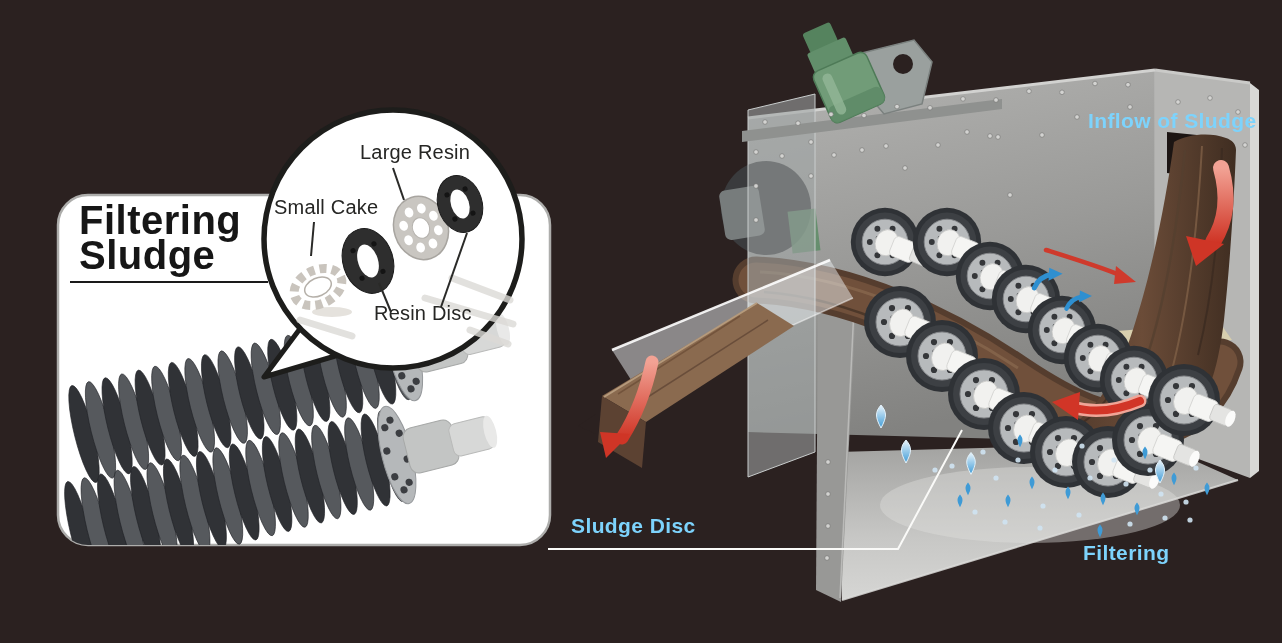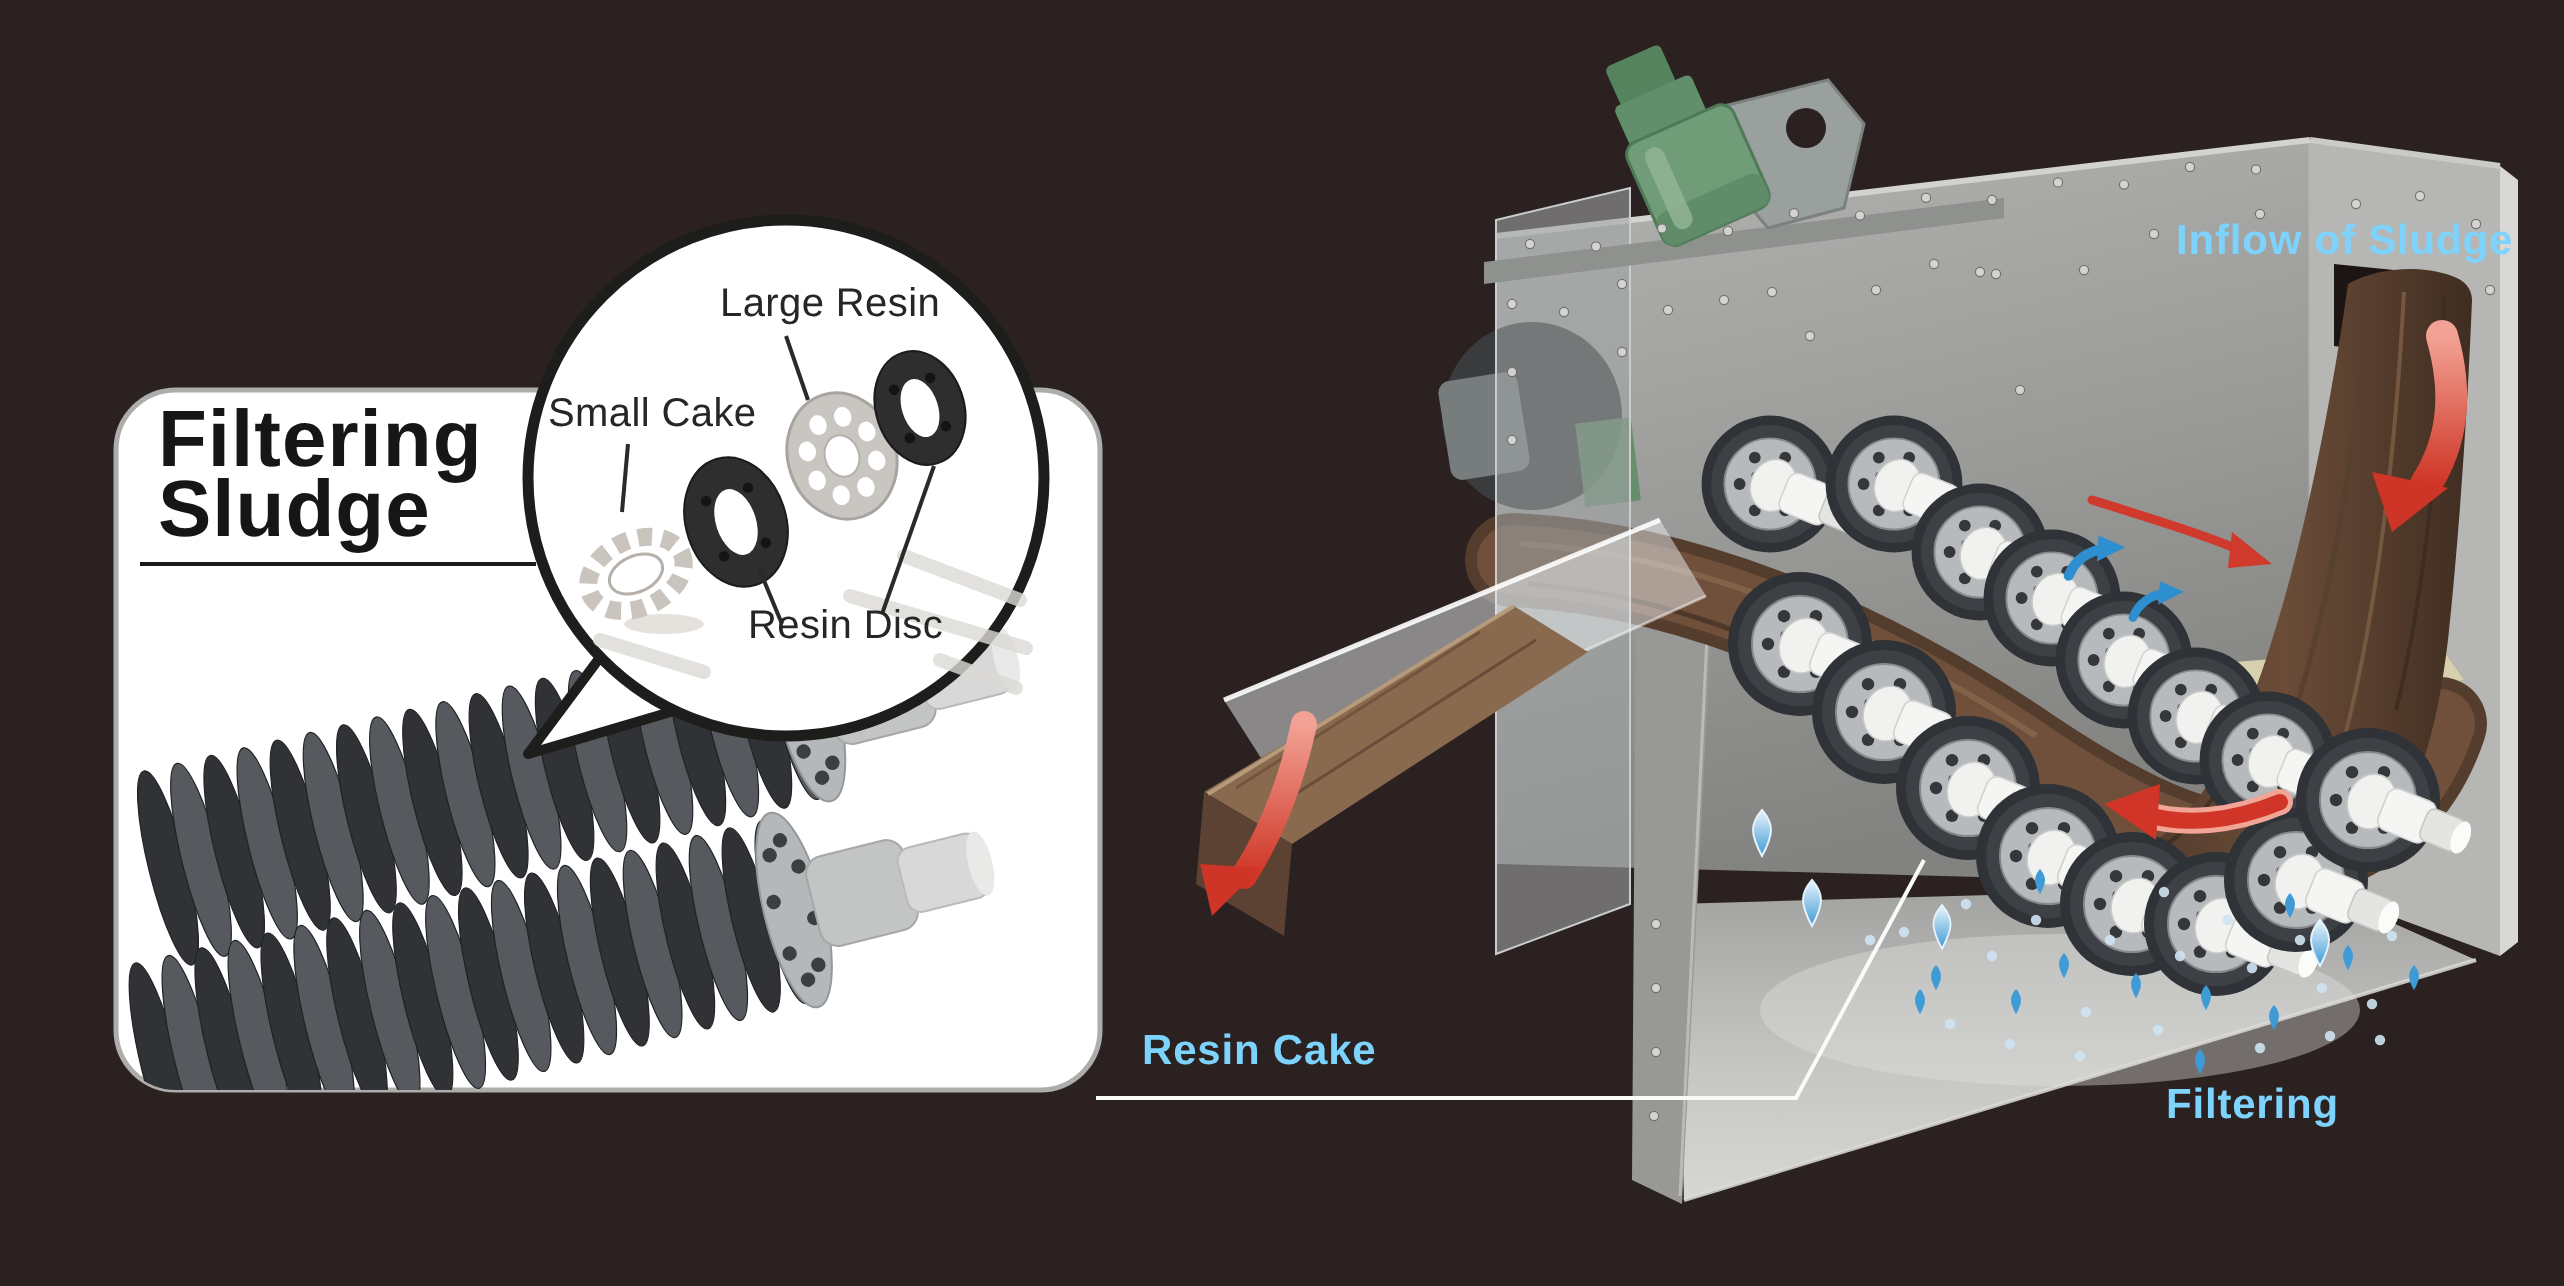--- a/index.html
+++ b/index.html
@@ -765,15 +765,15 @@
   <div>Filtering</div>
   <div>Sludge</div>
 </div>
 <div class="title-underline"></div>
 
 <div class="lbl dark" style="left:360px;top:141px">Large Resin</div>
 <div class="lbl dark" style="left:274px;top:196px">Small Cake</div>
 <div class="lbl dark" style="left:374px;top:302px">Resin Disc</div>
 
 <div class="lbl light" style="left:1088px;top:109px">Inflow of Sludge</div>
-<div class="lbl light" style="left:571px;top:514px">Resin Cake</div>
+<div class="lbl light" style="left:571px;top:514px">Sludge Disc</div>
 <div class="lbl light" style="left:1083px;top:541px">Filtering</div>
 </div>
 
 </body></html>

